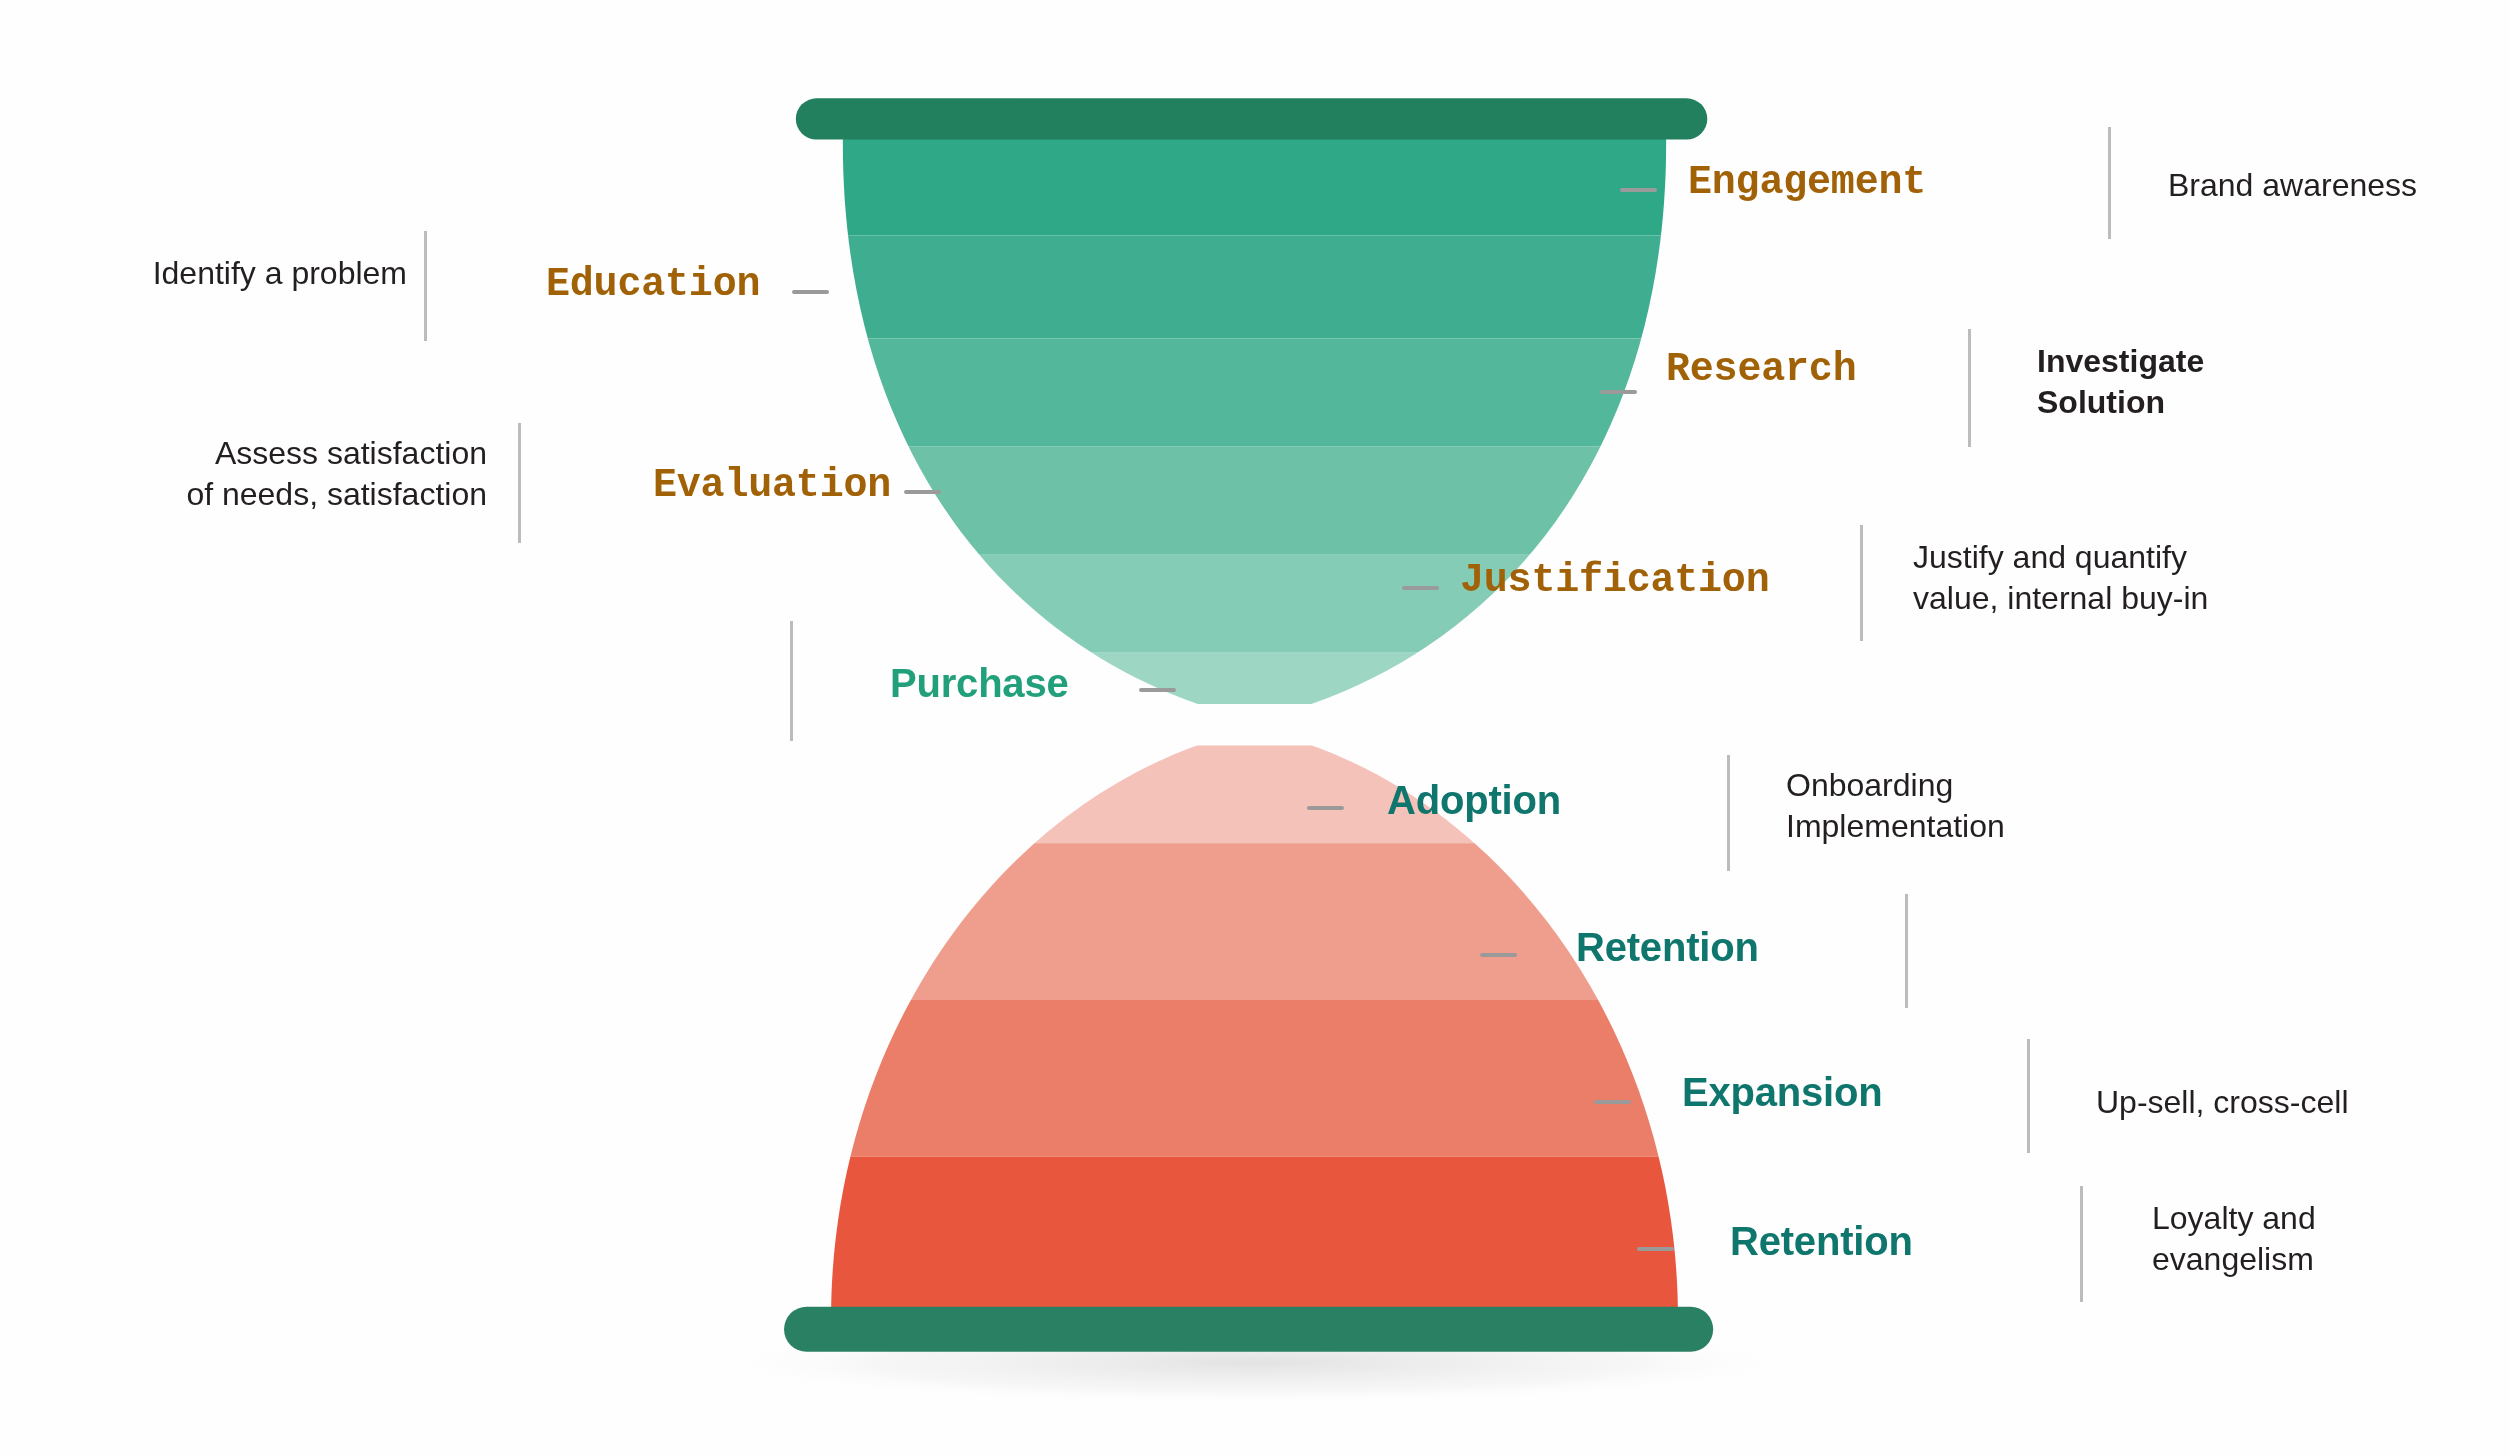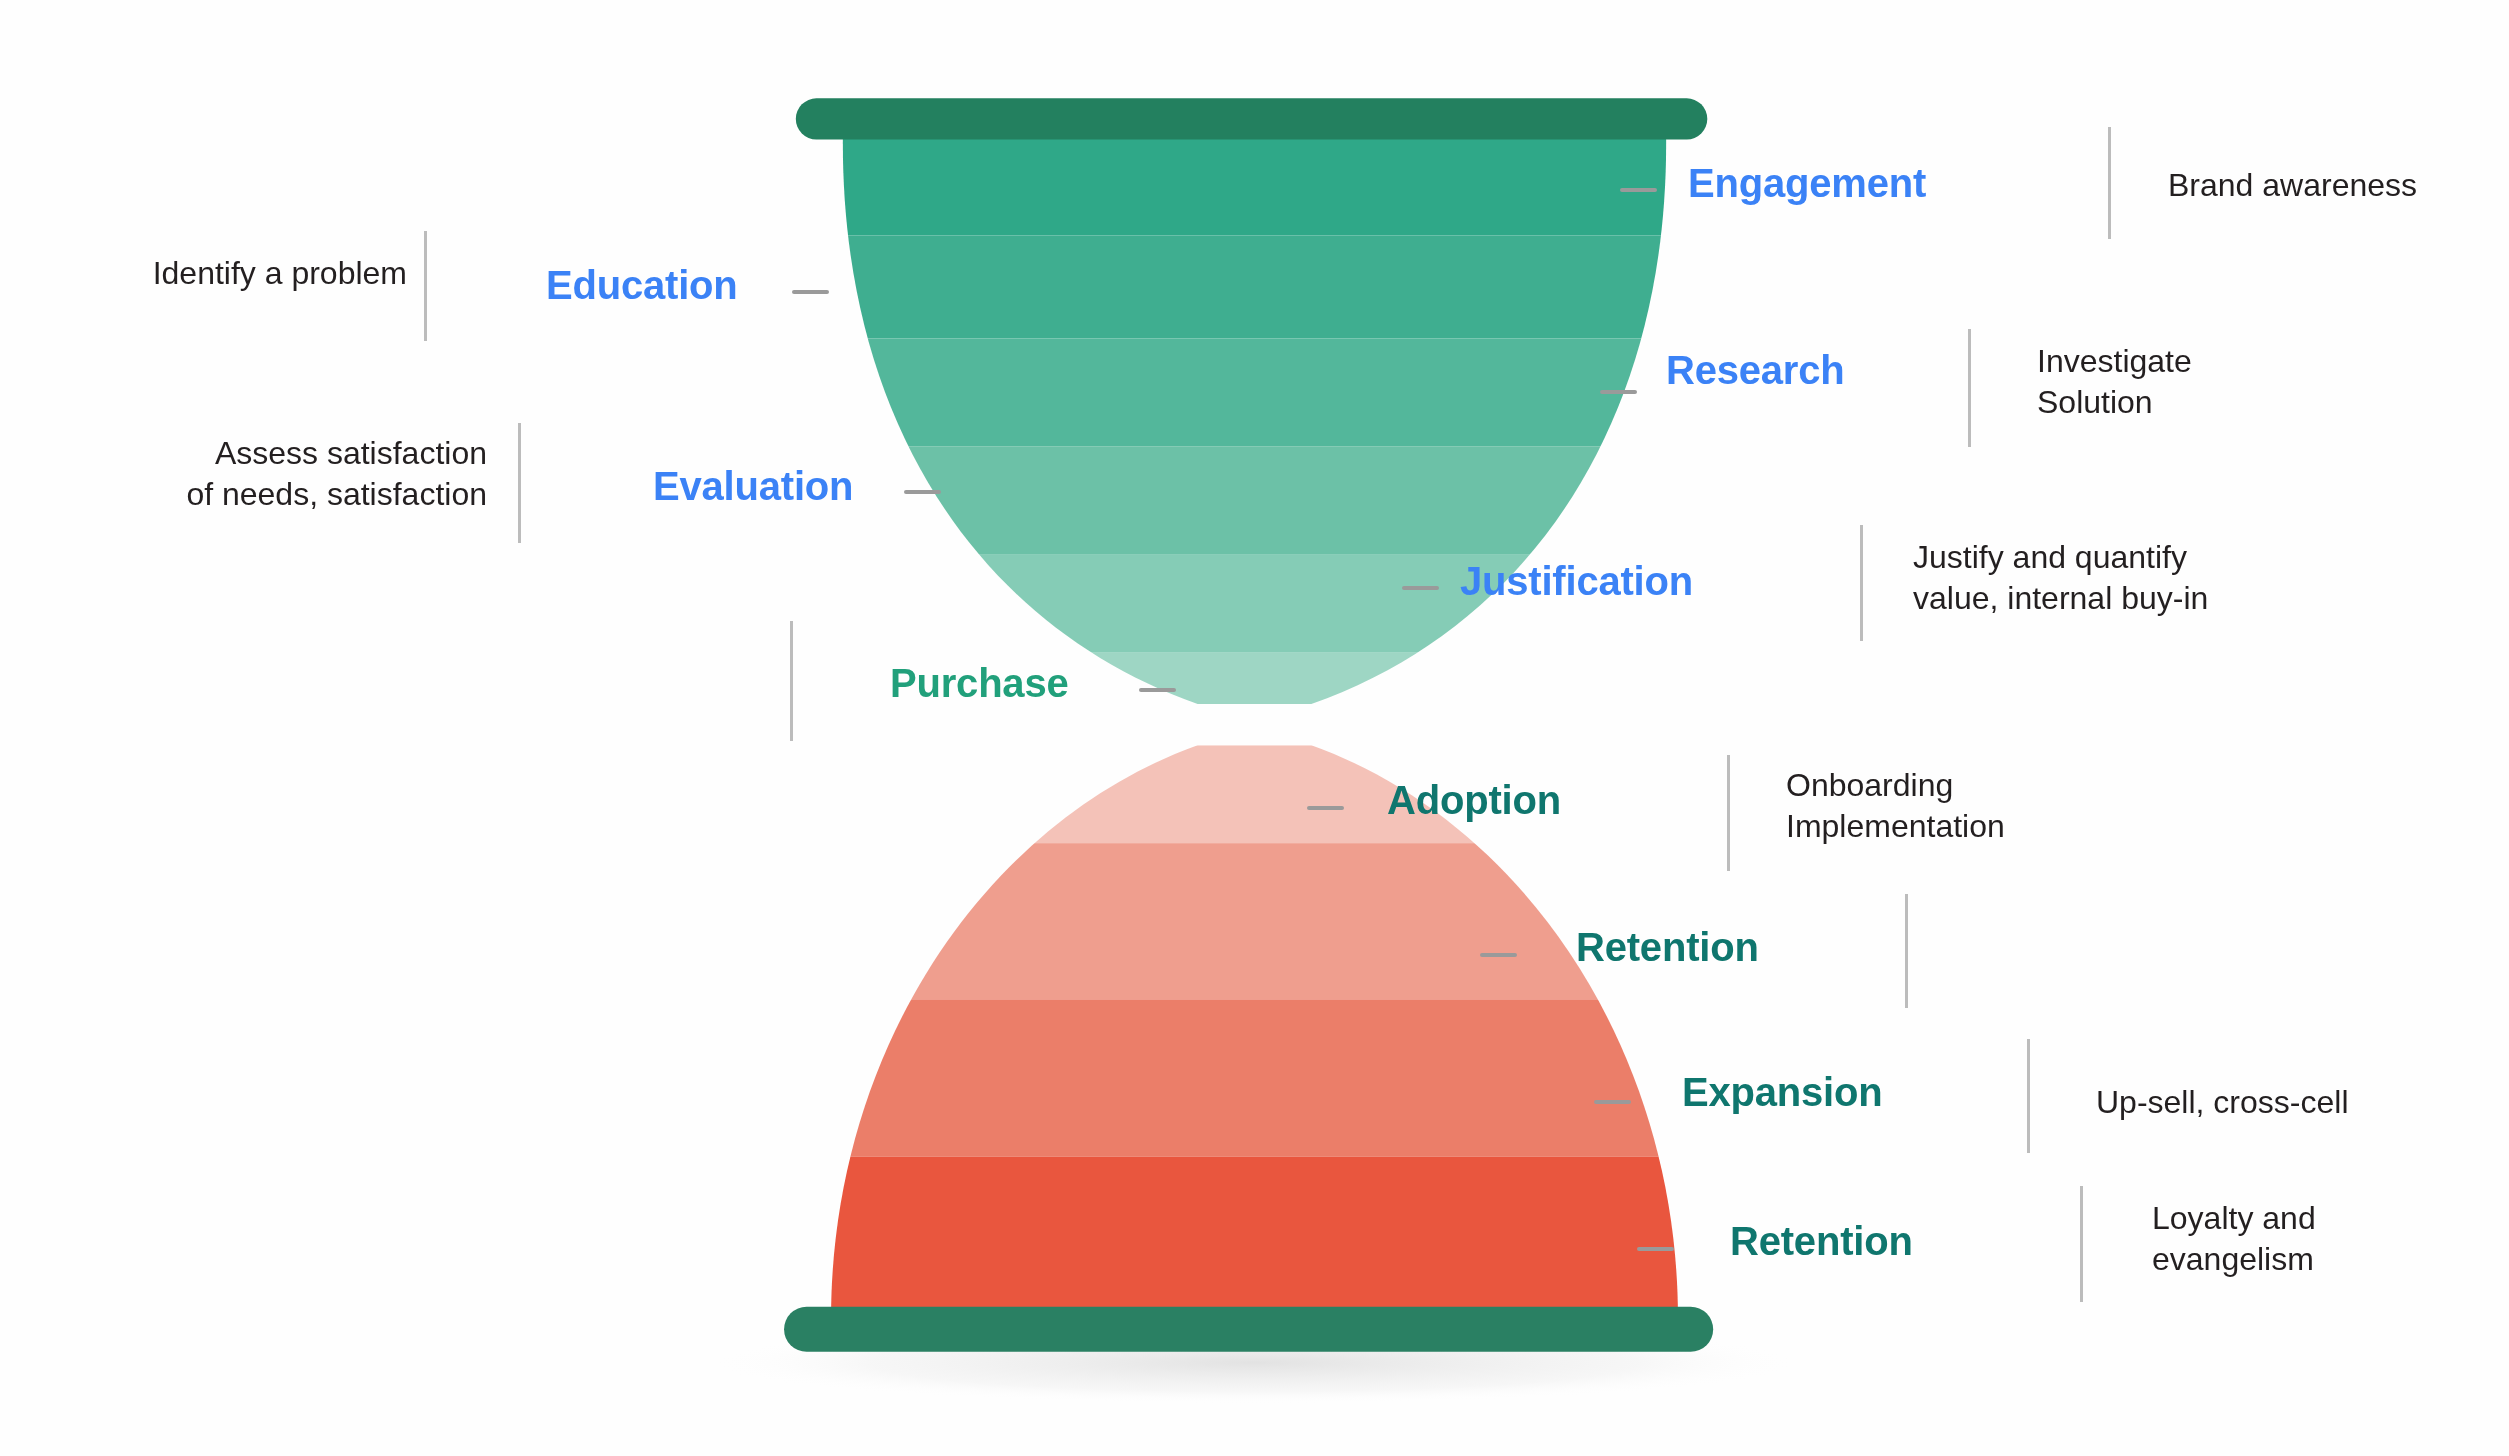--- a/index.html
+++ b/index.html
@@ -30,21 +30,21 @@
 
   
   .stage-label {
     position: absolute;
     font-weight: bold;
     font-size: 40px;
     letter-spacing: -0.2px;
     white-space: nowrap;
     line-height: 1.12;
   }
-  .stage-label.green   { color: #3b82f6; }
+  .stage-label.green   { color: #a16207; font-family: Liberation Mono, monospace; }
   .stage-label.green-d { color: #21a07b; }
   .stage-label.red     { color: #0f766e; }
 
   .desc {
     position: absolute;
     color: #231f20;
     font-size: 32px;
     line-height: 1.28;
     white-space: pre-line;
     font-weight: normal;
@@ -135,21 +135,21 @@
   <div class="dash" style="left:1139px; top:688px;"></div>
 
   <div class="dash" style="left:1620px; top:188px;"></div>
   <div class="stage-label green" style="left:1688px; top:161px;">Engagement</div>
   <div class="divider" style="left:2108px; top:127px; height:112px;"></div>
   <div class="desc right-col" style="left:2168px; top:165px; width:412px;">Brand awareness</div>
 
   <div class="dash" style="left:1600px; top:390px;"></div>
   <div class="stage-label green" style="left:1666px; top:348px;">Research</div>
   <div class="divider" style="left:1968px; top:329px; height:118px;"></div>
-  <div class="desc right-col" style="left:2037px; top:341px; width:323px;">Investigate
+  <div class="desc right-col" style="left:2037px; top:341px; width:323px;font-weight:bold;">Investigate
 Solution</div>
 
   <div class="dash" style="left:1402px; top:586px;"></div>
   <div class="stage-label green" style="left:1460px; top:559px;">Justification</div>
   <div class="divider" style="left:1860px; top:525px; height:116px;"></div>
   <div class="desc right-col" style="left:1913px; top:537px; width:421px;">Justify and quantify
 value, internal buy-in</div>
 
   <div class="dash" style="left:1307px; top:806px;"></div>
   <div class="stage-label red" style="left:1387px; top:778px;">Adoption</div>

